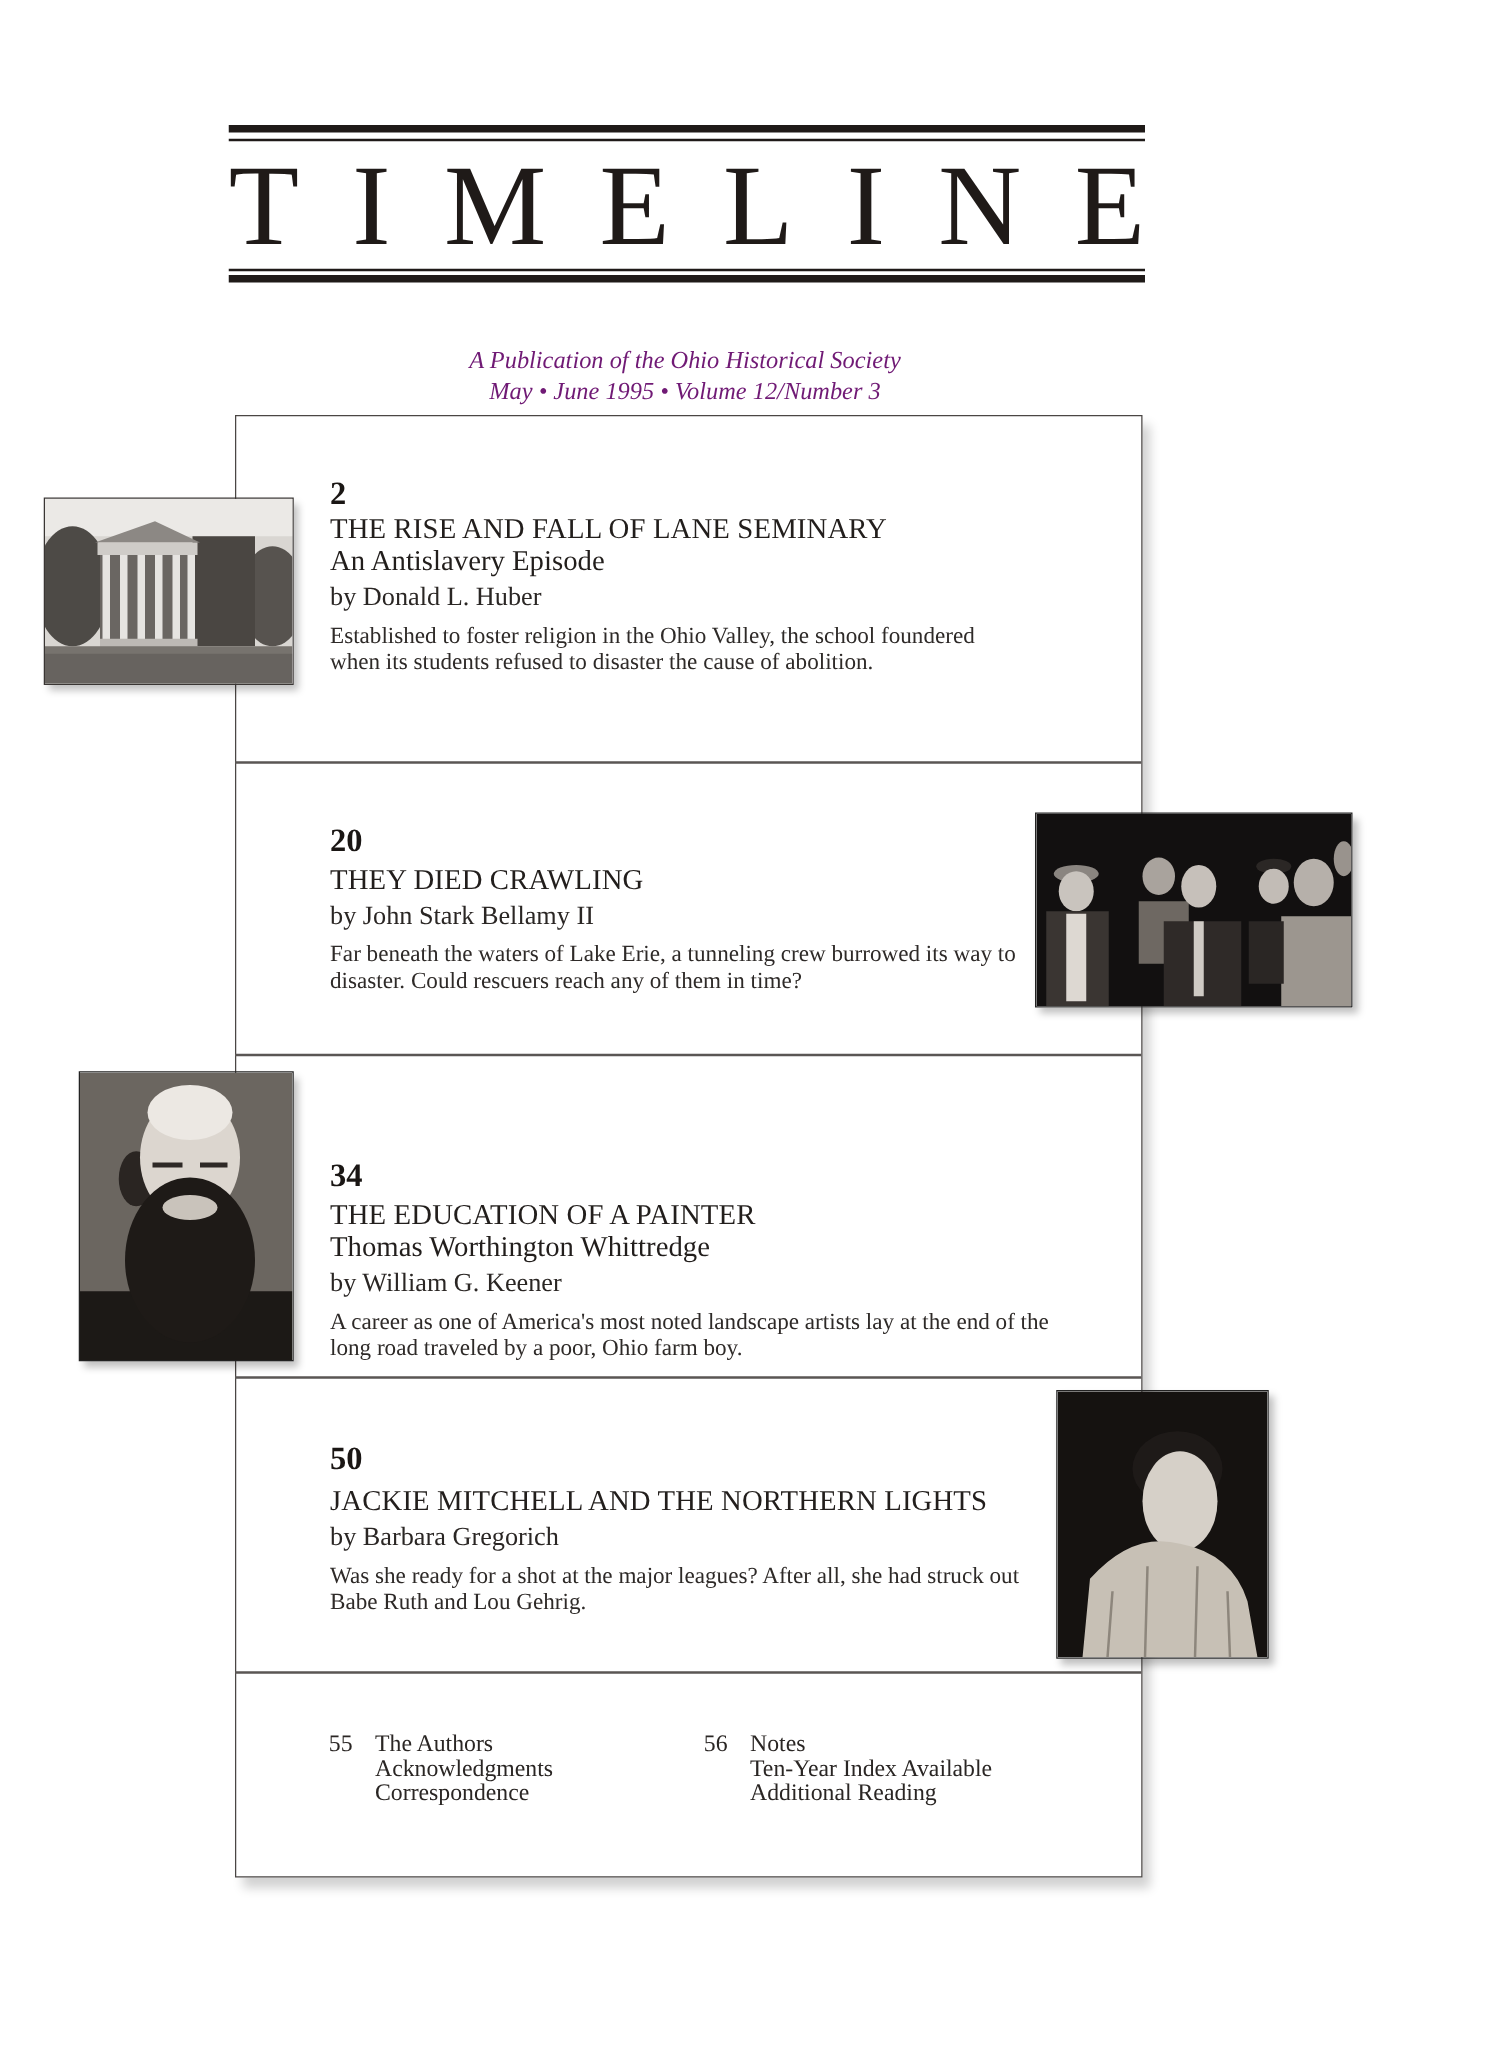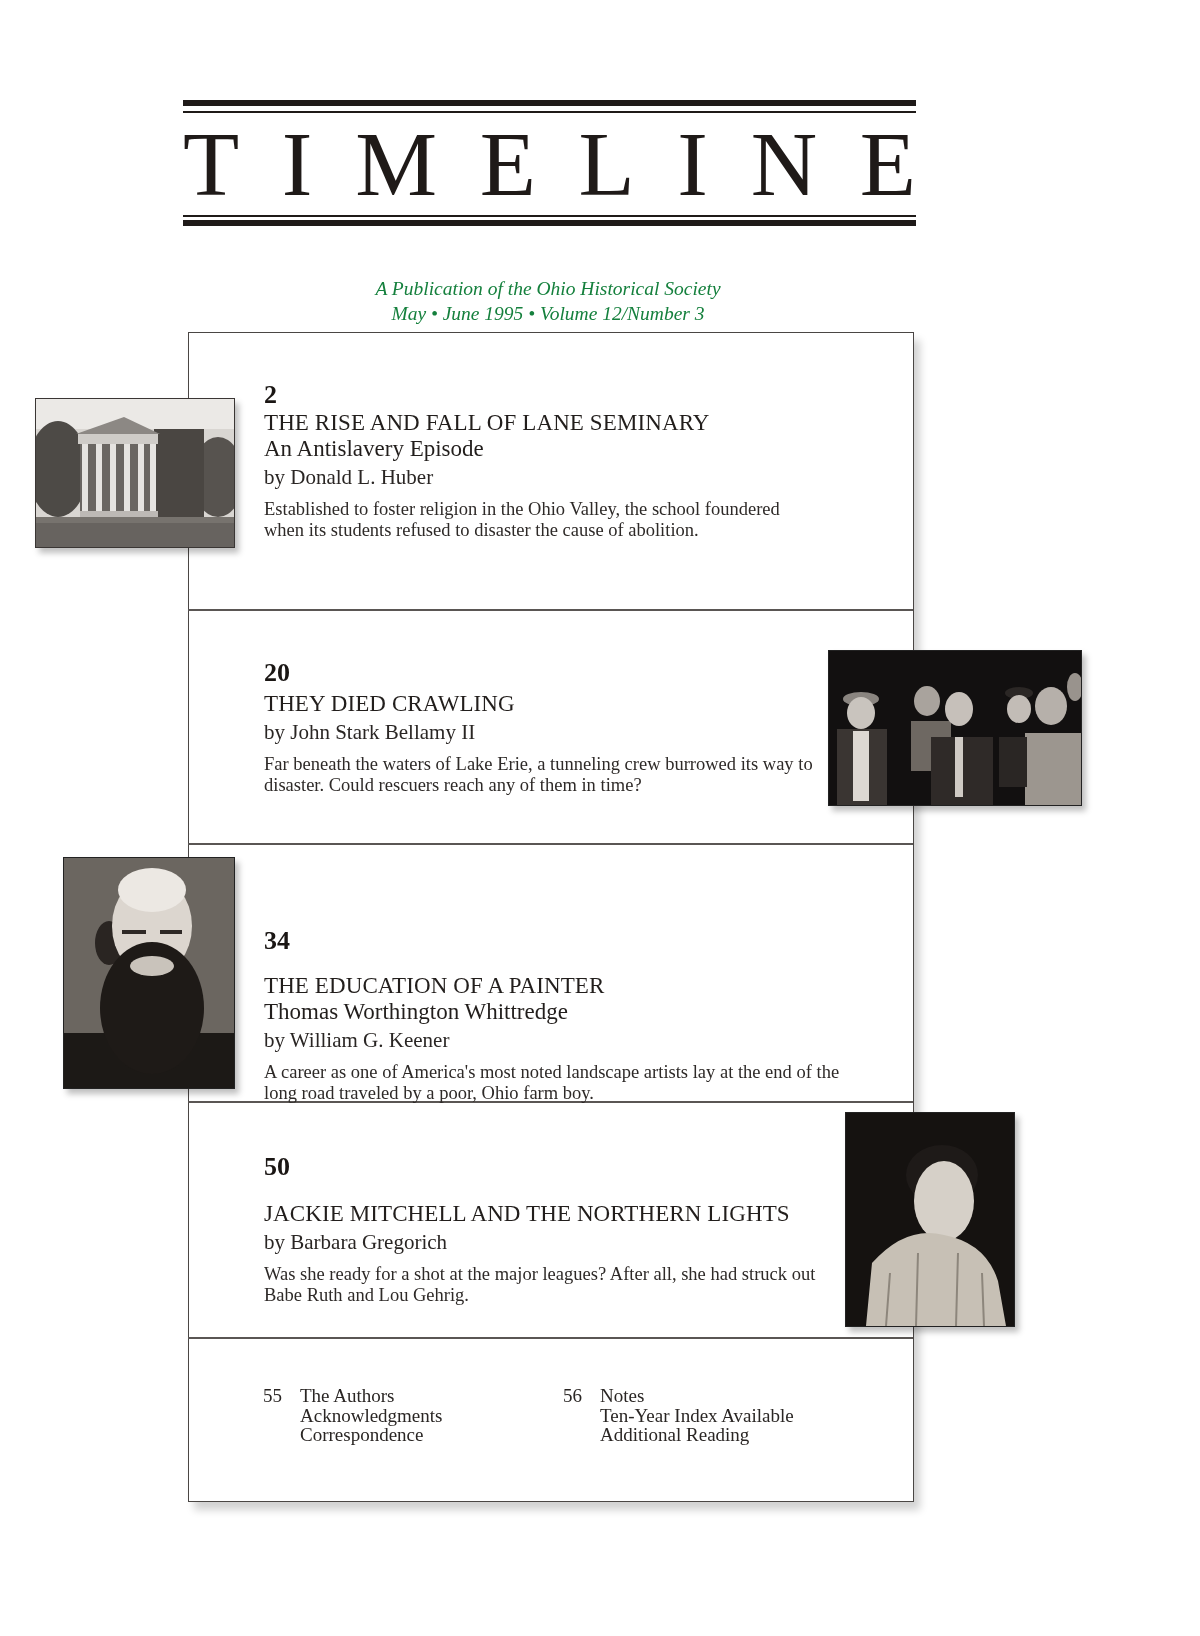--- a/index.html
+++ b/index.html
@@ -16,21 +16,21 @@
     .r3 { top:215px; height:2px; }
     .r4 { top:220px; height:6px; }
     .masthead {
       position:absolute; left:183px; top:112px; width:733px; height:104px;
       display:flex; justify-content:space-between; align-items:center;
       font-size:92px; line-height:1; color:#1f1a18;
     }
     .masthead span { display:block; padding:0 0; }
     .pub {
       position:absolute; left:0; width:1100px; text-align:center;
-      font-style:italic; font-size:19.5px; color:#15803d;
+      font-style:italic; font-size:19.5px; color:#701a75;
     }
     .pub1 { top:278px; left:0; width:1096px; }
     .pub2 { top:303px; left:0; width:1096px; }
 
     
     .box {
       position:absolute; left:188px; top:332px; width:724px; height:1168px;
       border:1.5px solid #4a4644;
       box-shadow:6px 8px 8px rgba(0,0,0,0.18);
       background:#fff;
@@ -90,29 +90,29 @@
 
 <div class="entry" style="top:658px;">
   <div class="pg">20</div>
   <div class="title" style="margin-top:3px;">THEY DIED CRAWLING</div>
   <div class="byline">by John Stark Bellamy II</div>
   <div class="desc" style="width:565px;">Far beneath the waters of Lake Erie, a tunneling crew burrowed its way to disaster.  Could rescuers reach any of them in time?</div>
 </div>
 
 <div class="entry" style="top:926px;">
   <div class="pg">34</div>
-  <div class="title" style="margin-top:17px;">THE EDUCATION OF A PAINTER</div>
+  <div class="title" style="margin-top:3px;">THE EDUCATION OF A PAINTER</div>
   <div class="subtitle">Thomas Worthington Whittredge</div>
   <div class="byline">by William G. Keener</div>
   <div class="desc" style="width:600px;">A career as one of America's most noted landscape artists lay at the end of the long road traveled by a poor, Ohio farm boy.</div>
 </div>
 
 <div class="entry" style="top:1152px;">
   <div class="pg">50</div>
-  <div class="title" style="margin-top:19px;">JACKIE MITCHELL AND THE NORTHERN LIGHTS</div>
+  <div class="title" style="margin-top:6px;">JACKIE MITCHELL AND THE NORTHERN LIGHTS</div>
   <div class="byline">by Barbara Gregorich</div>
   <div class="desc" style="width:575px;">Was she ready for a shot at the major leagues?  After all, she had struck out Babe Ruth and Lou Gehrig.</div>
 </div>
 
 <div class="back" style="left:263px;">
   <span class="num">55</span>
   <div class="items">
     <div>The Authors</div>
     <div>Acknowledgments</div>
     <div>Correspondence</div>

